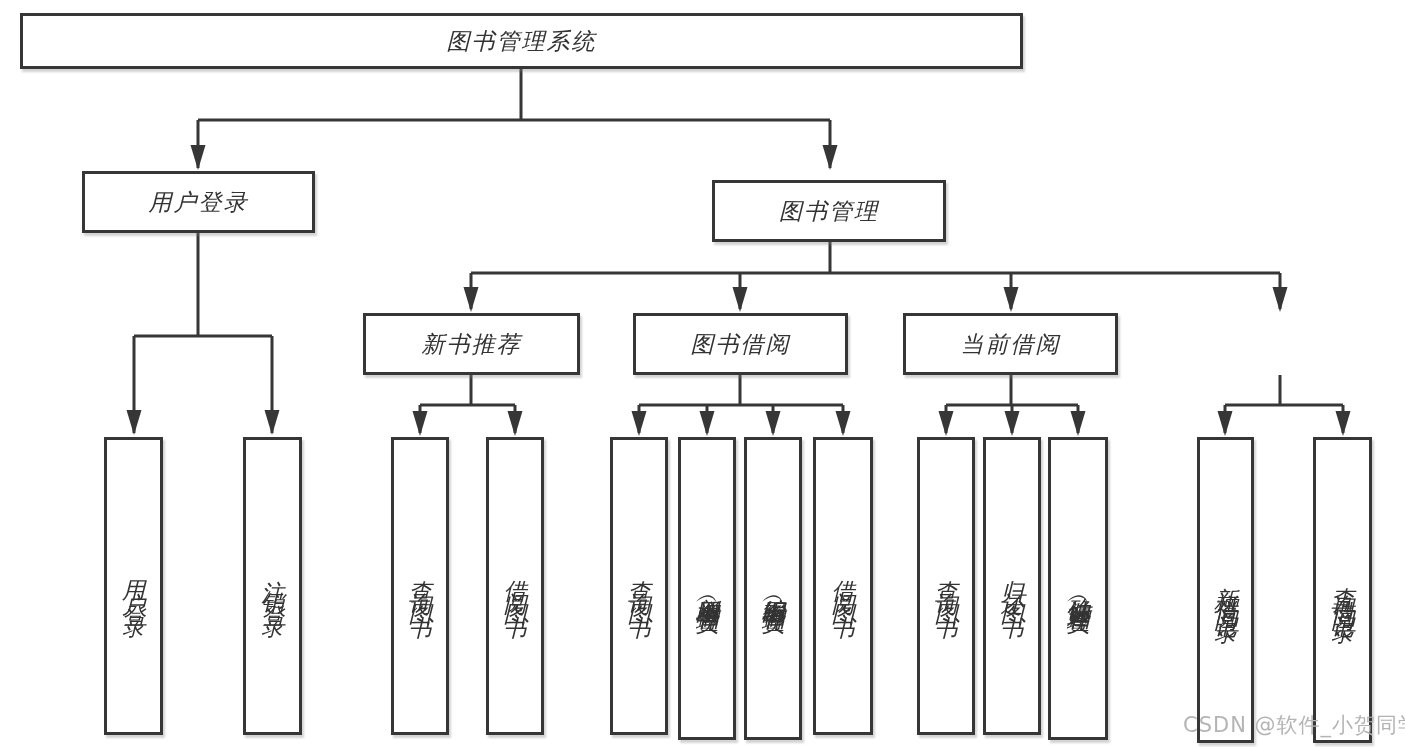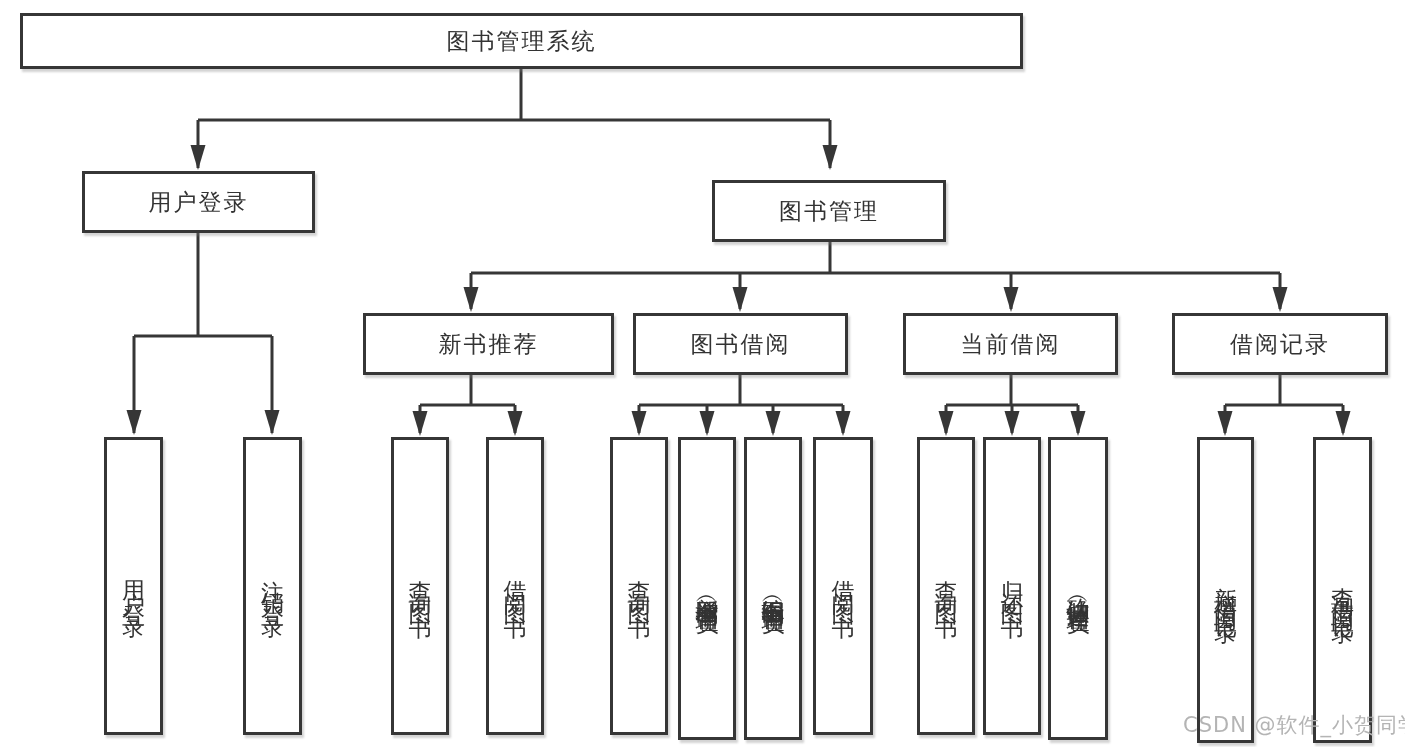--- a/index.html
+++ b/index.html
@@ -6,20 +6,21 @@
   .stage {
     position:relative; width:1405px; height:747px; background:#ffffff;
     font-family:"DejaVu Sans","Liberation Sans",sans-serif;
     color:#333333; overflow:hidden;
   }
   svg.connectors { position:absolute; left:0; top:0; width:1405px; height:747px; }
   .hbox, .leaf {
     position:absolute; box-sizing:border-box; background:#ffffff;
     border:3px solid #363636; display:flex; align-items:center; justify-content:center;
     box-shadow:2px 3px 2px rgba(130,130,130,0.35);
+    font-style:italic;
   }
   .hbox { font-size:23px; letter-spacing:2px; white-space:nowrap; }
   .leaf {
     writing-mode:vertical-rl; text-orientation:mixed;
     font-size:23px; letter-spacing:12px; line-height:1;
   }
   .watermark {
     position:absolute; left:1183px; top:711px; width:220px;
     font-size:21px; color:#b4b4b4; white-space:nowrap; letter-spacing:1px;
   }
@@ -90,24 +91,23 @@
       <polygon points="1217.5,411 1232.5,411 1225,436"></polygon>
       <polygon points="1335.5,411 1350.5,411 1343,436"></polygon>
     </g>
   </svg>
 
   <div class="hbox" style="left:20px;top:13px;width:1003px;height:56px">图书管理系统</div>
 
   <div class="hbox" style="left:82px;top:171px;width:233px;height:62px">用户登录</div>
   <div class="hbox" style="left:712px;top:180px;width:234px;height:62px">图书管理</div>
 
-  <div class="hbox" style="left:363px;top:313px;width:251px;height:62px">新书推荐</div>
+  <div class="hbox" style="left:363px;top:313px;width:217px;height:62px">新书推荐</div>
   <div class="hbox" style="left:633px;top:313px;width:215px;height:62px">图书借阅</div>
   <div class="hbox" style="left:903px;top:313px;width:215px;height:62px">当前借阅</div>
-  <div class="hbox" style="left:1172px;top:313px;width:216px;height:62px">借阅记录</div>
 
   <div class="leaf" style="left:104px;top:437px;width:59px;height:298px">用户登录</div>
   <div class="leaf" style="left:243px;top:437px;width:59px;height:298px">注销登录</div>
 
   <div class="leaf" style="left:391px;top:437px;width:58px;height:298px">查询图书</div>
   <div class="leaf" style="left:486px;top:437px;width:58px;height:298px">借阅图书</div>
 
   <div class="leaf" style="left:610px;top:437px;width:58px;height:298px">查询图书</div>
   <div class="leaf" style="left: 678px; top: 437px; width: 58px; height: 303px; letter-spacing: 2px;">新增图书（管理员）</div>
   <div class="leaf" style="left: 744px; top: 437px; width: 58px; height: 303px; letter-spacing: 2px;">编辑图书（管理员）</div>

